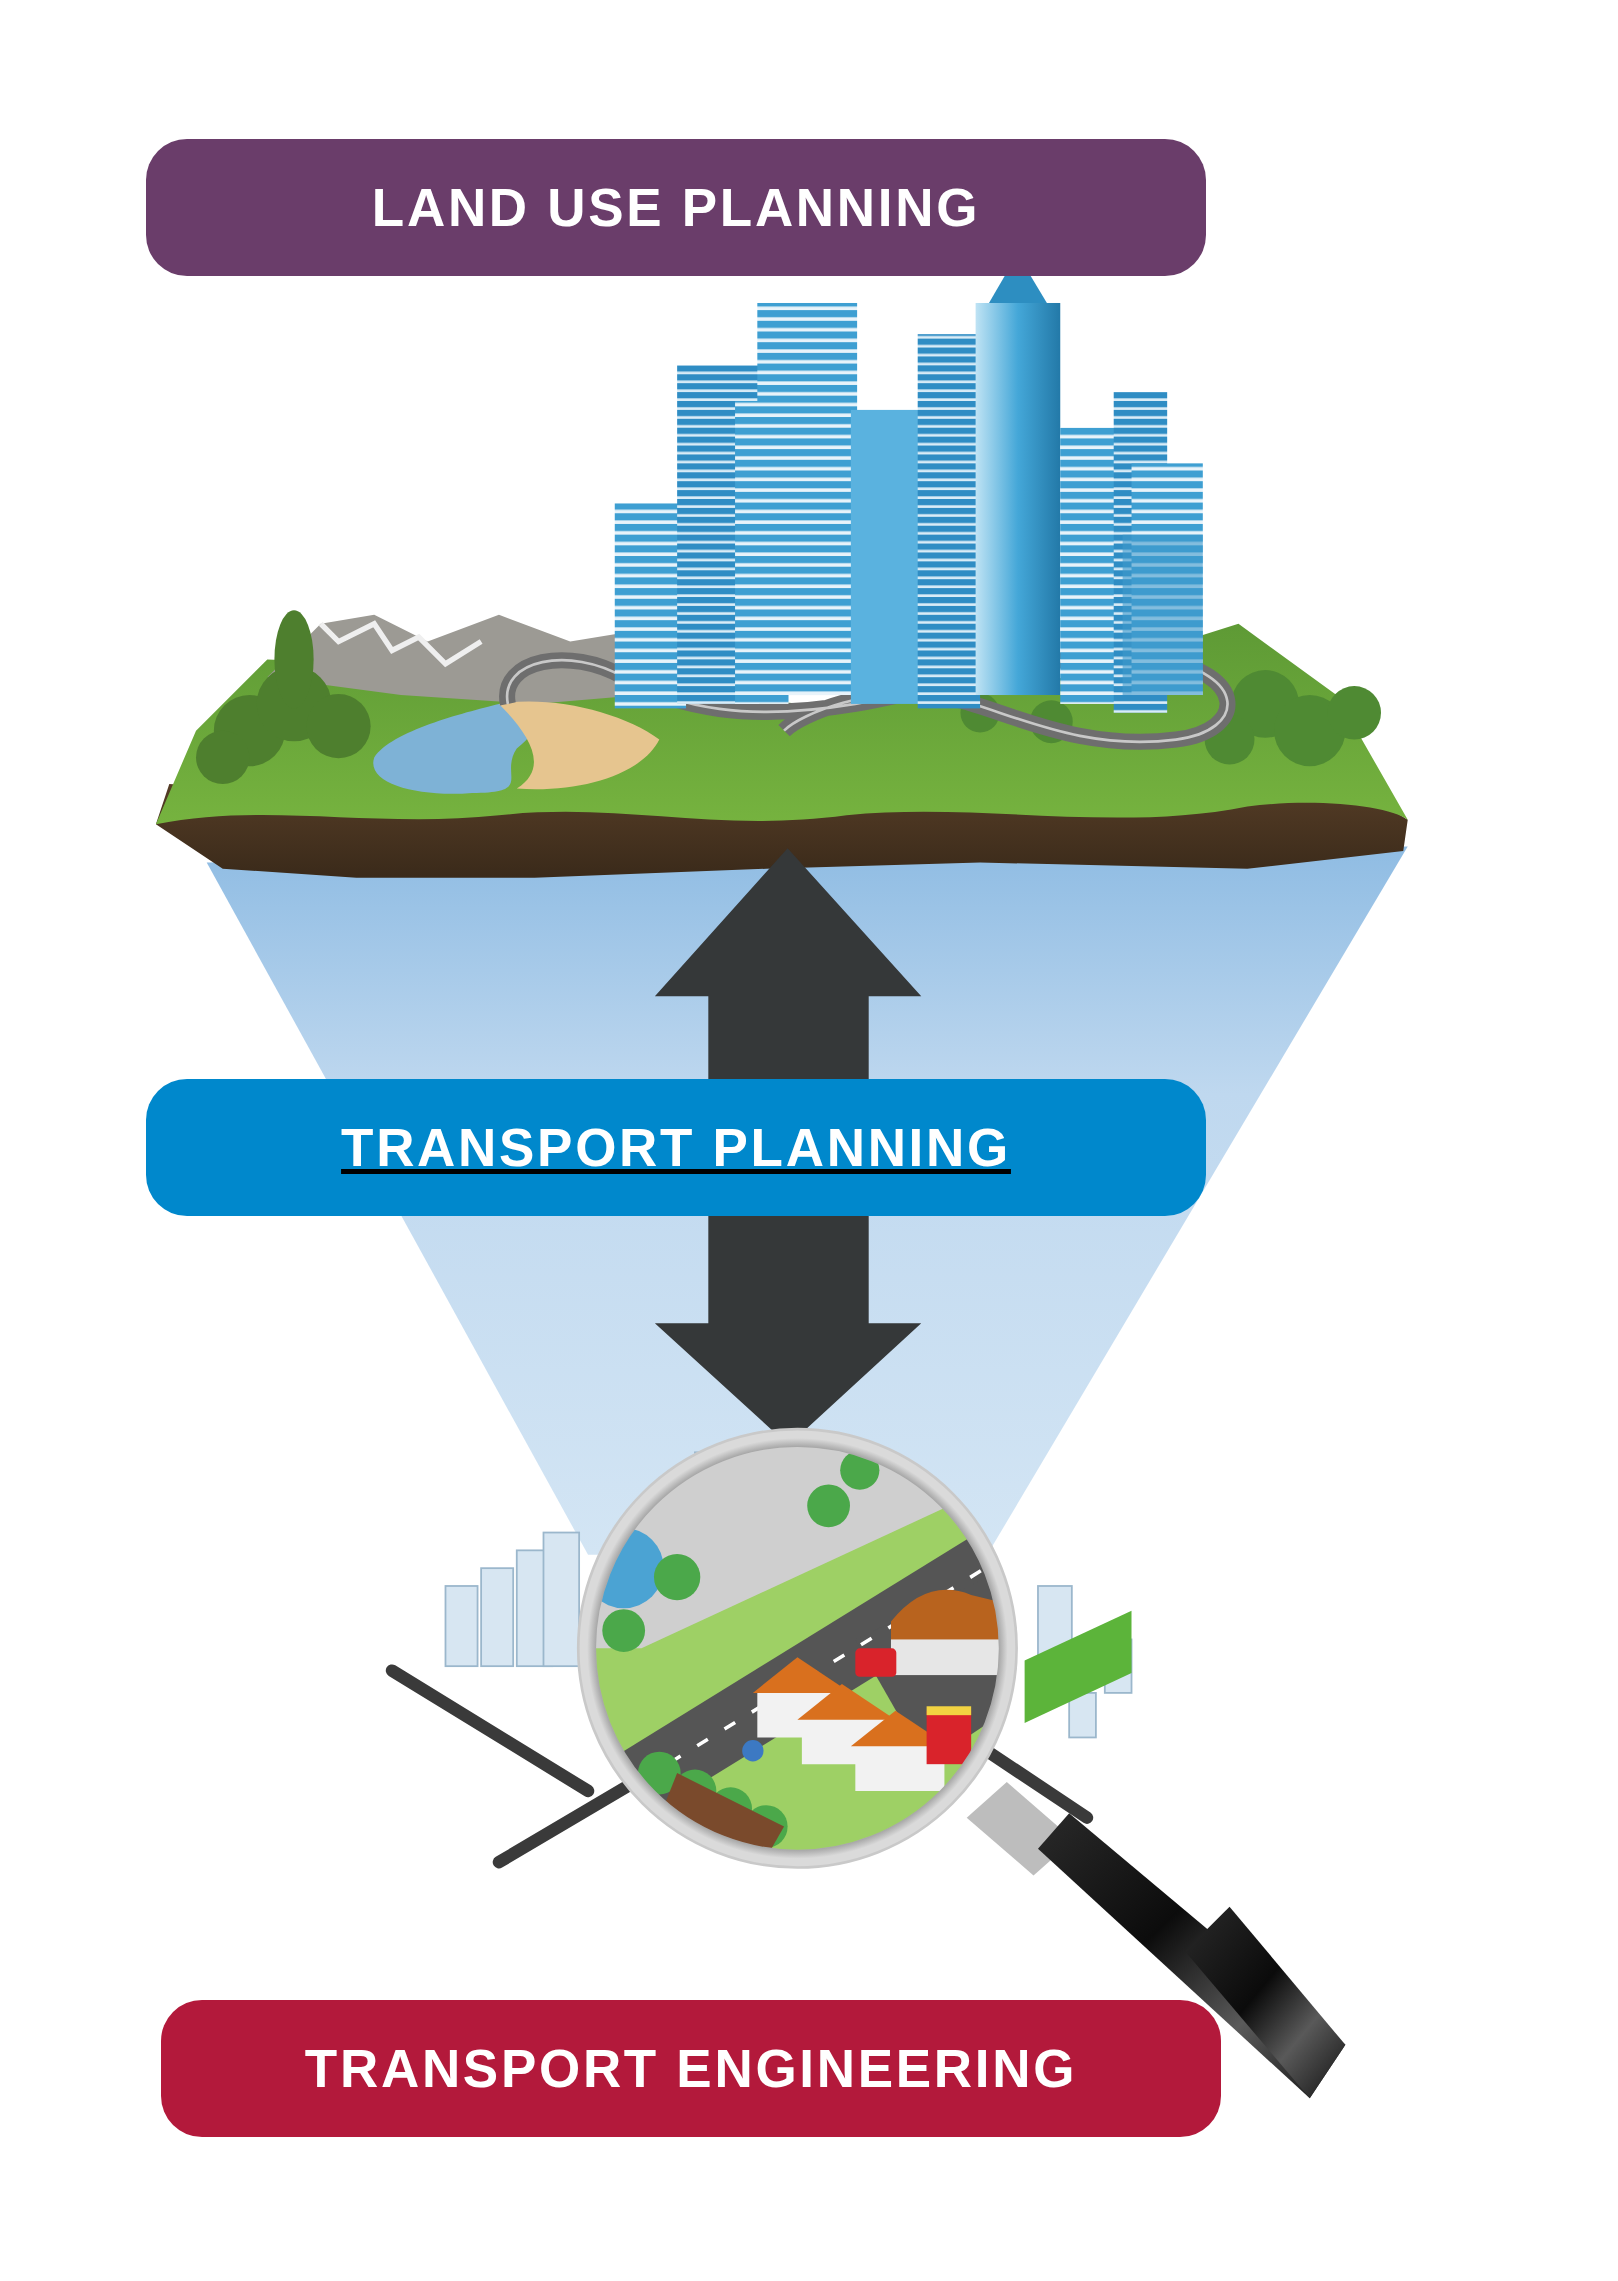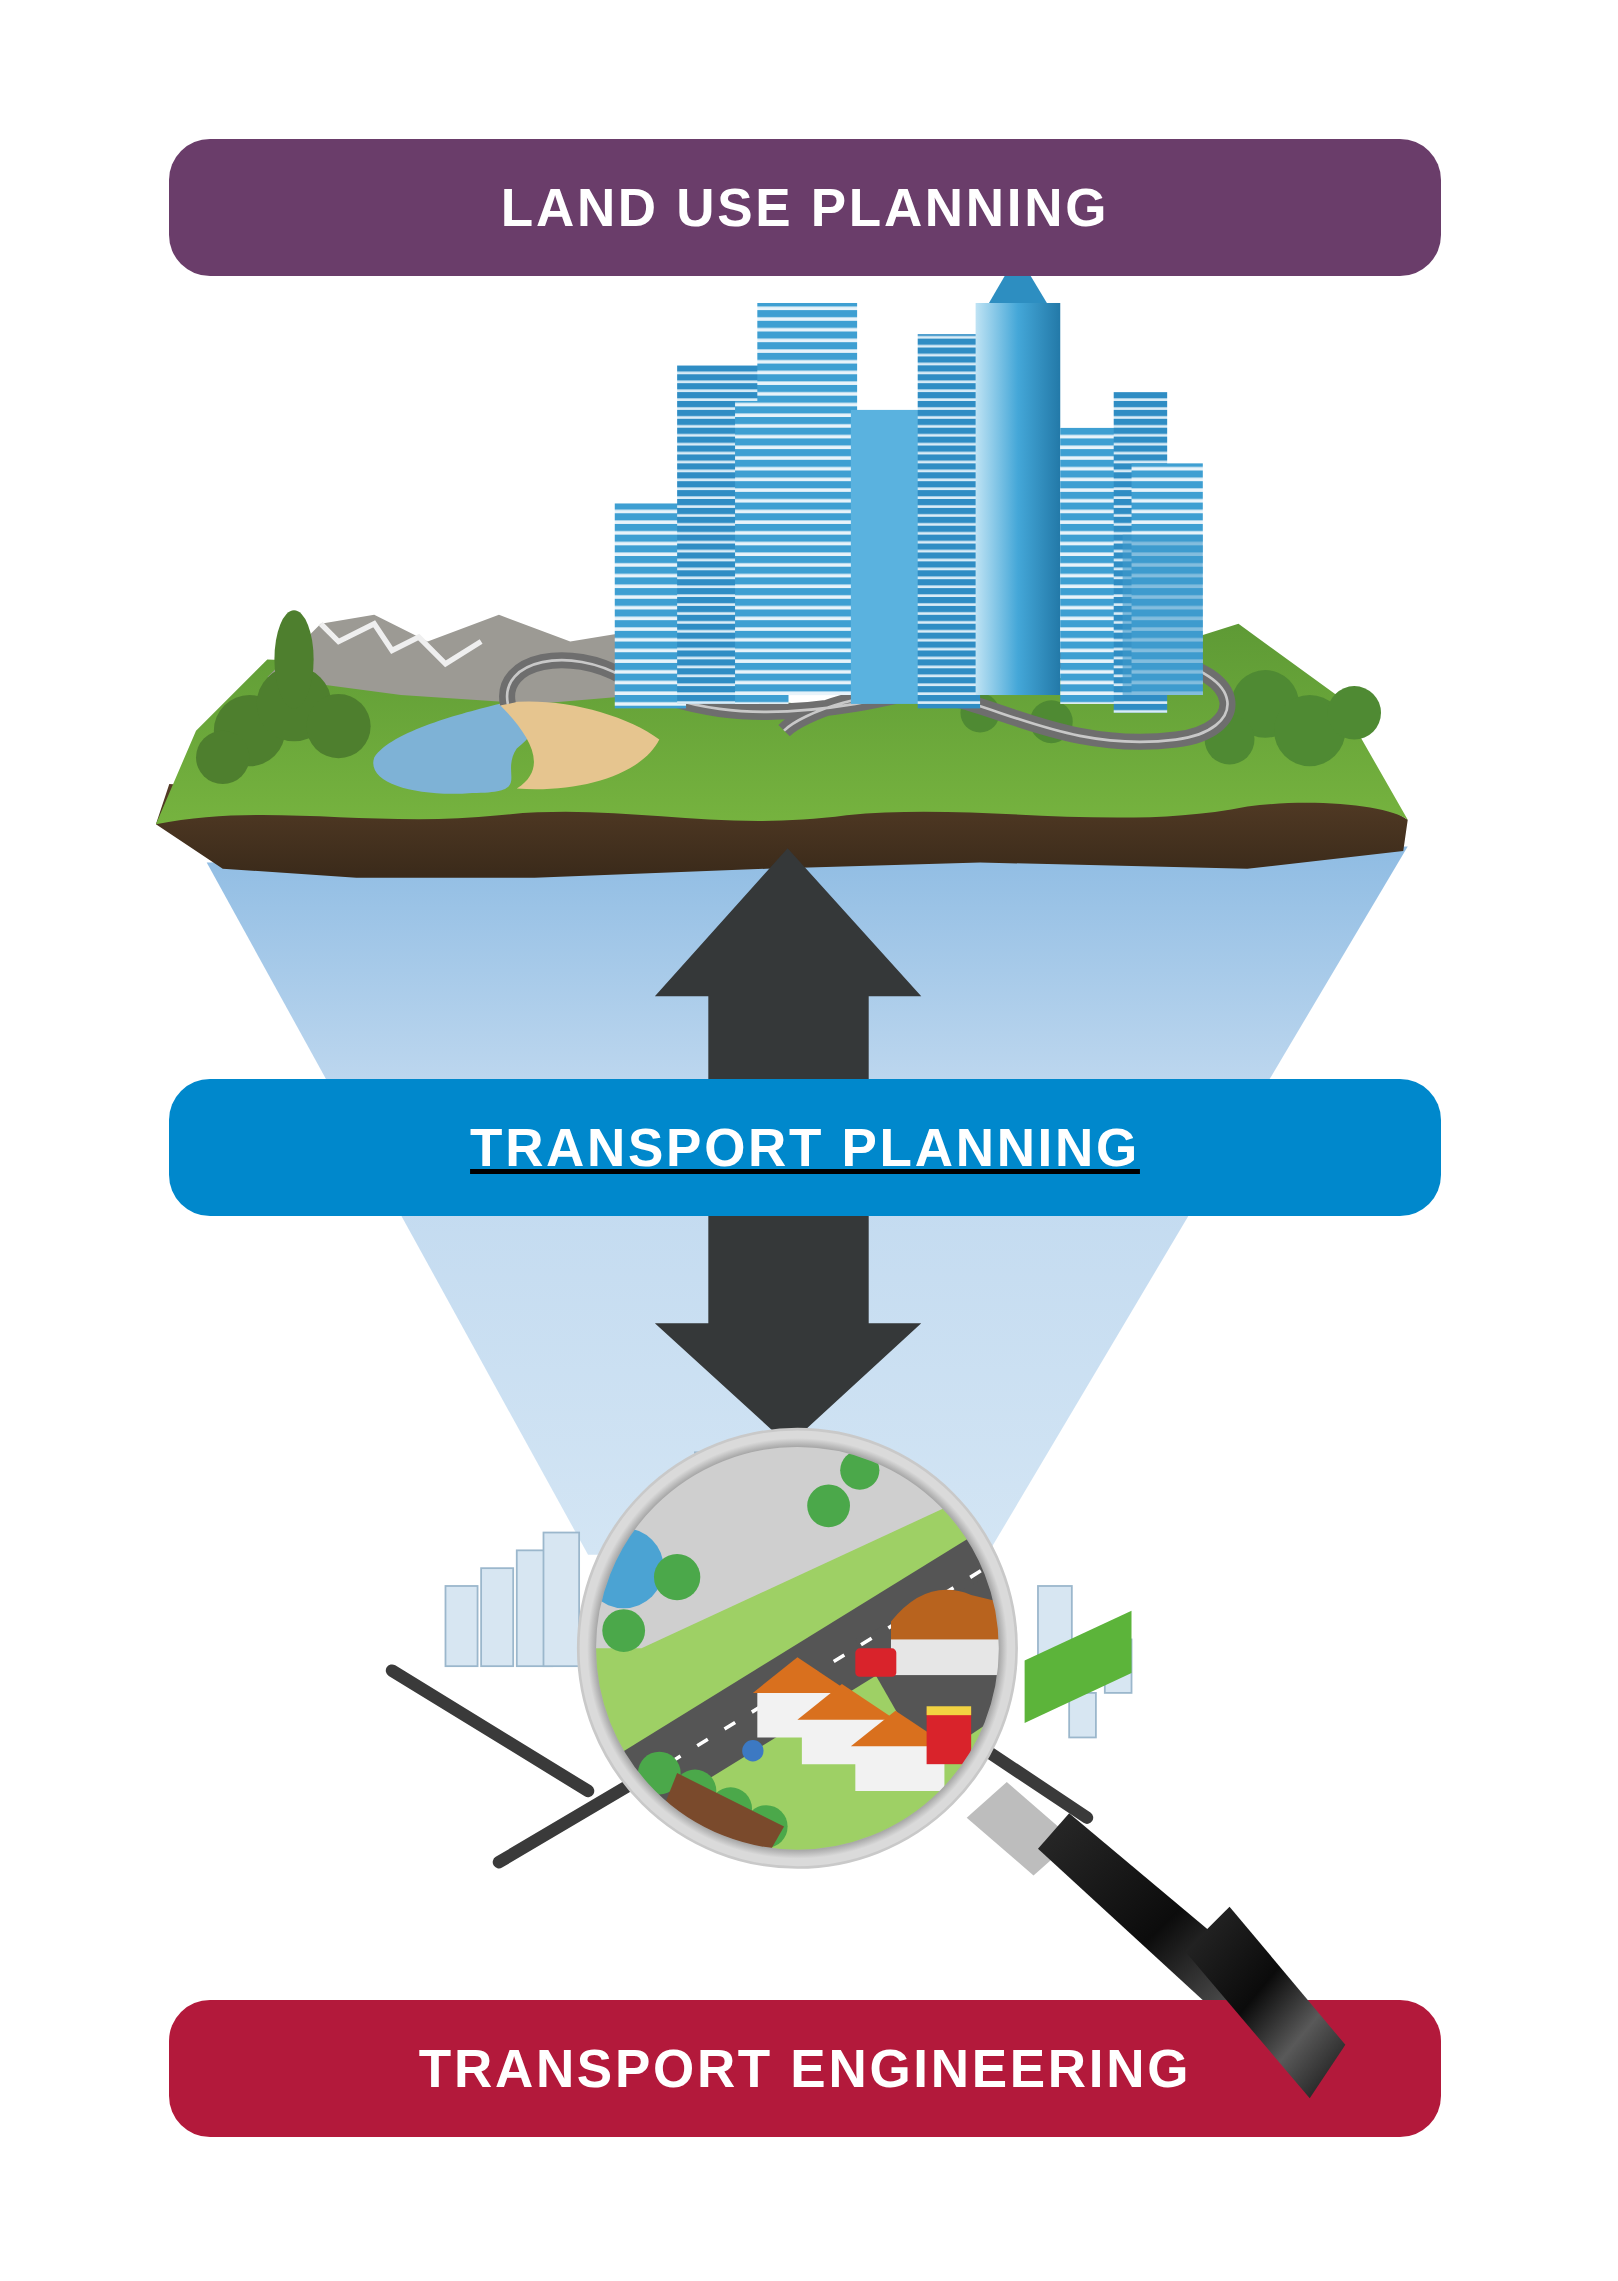--- a/index.html
+++ b/index.html
@@ -1,19 +1,19 @@
 <!DOCTYPE html>
 <html style="font-size:14.3px"><head>
 <meta charset="utf-8">
 <style>
   html, body { margin: 0; padding: 0; background: #ffffff; }
   body { width: 1618px; height: 2281px; position: relative; overflow: hidden;
          font-family: "Liberation Sans", "DejaVu Sans", sans-serif; }
   .layer { position: absolute; left: 0; top: 0; width: 1618px; height: 2281px; }
-  .pill { position: absolute; left: 169px; width: 1272px; height: 137px;
+  .pill { position: absolute; left: 146px; width: 1060px; height: 137px;
           border-radius: 41px; display: flex; align-items: center; justify-content: center; }
   .pill-label { color: #ffffff; font-weight: 700; font-size: 53px; letter-spacing: 2.7px;
                 font-family: "Liberation Sans", "DejaVu Sans", sans-serif; }
   #pill-land { top: 139px; }
   #pill-tp { top: 1079px; }
   #pill-te { top: 2000px; }
 </style>
 </head>
 <body>
 
@@ -190,21 +190,21 @@
 </svg>
 
 <div class="pill" id="pill-land" style="background:#6A3D6A;">
   <span class="pill-label">LAND USE PLANNING</span>
 </div>
 
 <div class="pill" id="pill-tp" style="background:#0088CC;text-decoration:underline;">
   <span class="pill-label">TRANSPORT PLANNING</span>
 </div>
 
-<div class="pill" id="pill-te" style="background:#B3193B;">
+<div class="pill" id="pill-te" style="background:#B3193B;margin-left:15px;">
   <span class="pill-label">TRANSPORT ENGINEERING</span>
 </div>
 
 <svg class="layer" style="pointer-events:none;" viewBox="0 0 1816 2560" xmlns="http://www.w3.org/2000/svg">
   <defs>
     <linearGradient id="handleGrad2" x1="0" y1="0" x2="1" y2="1">
       <stop offset="0" stop-color="#2A2A2A"></stop>
       <stop offset="0.45" stop-color="#0B0B0B"></stop>
       <stop offset="0.7" stop-color="#595959"></stop>
       <stop offset="1" stop-color="#111"></stop>

